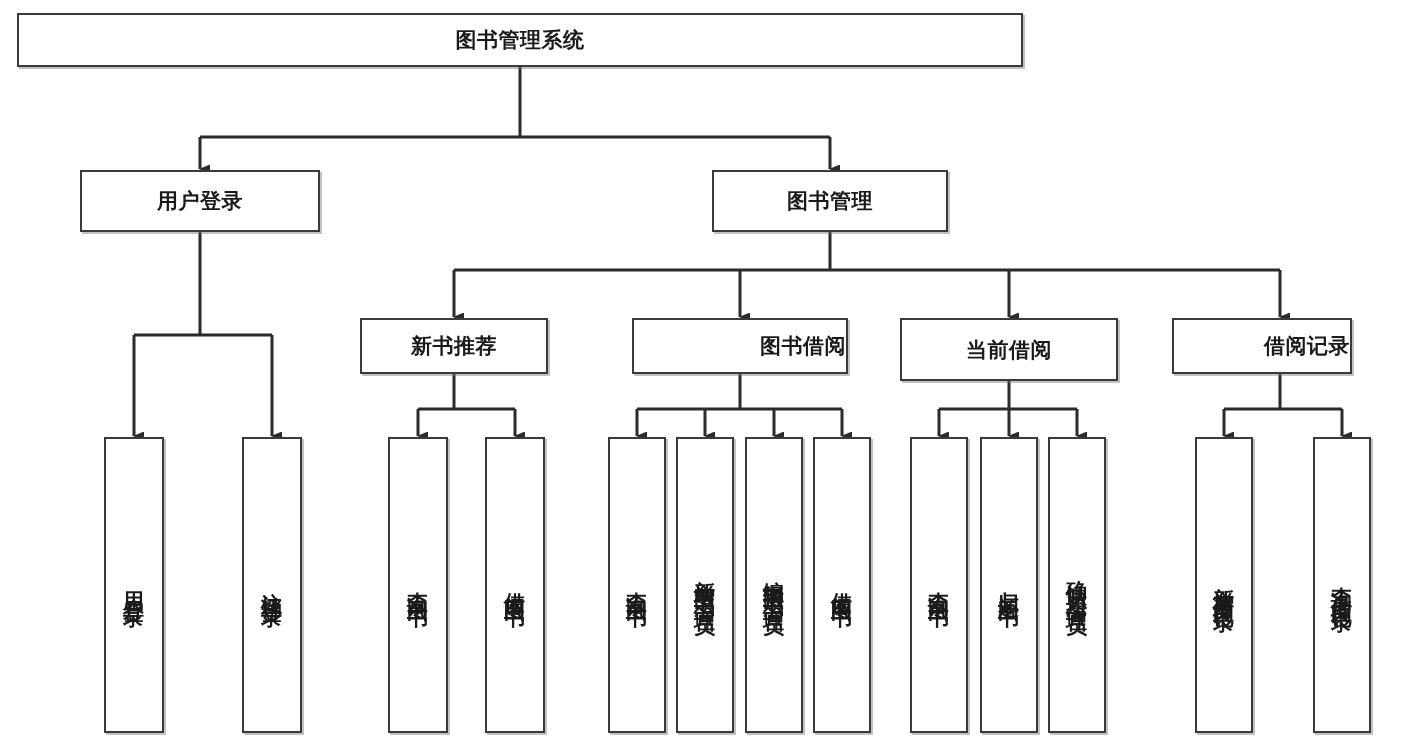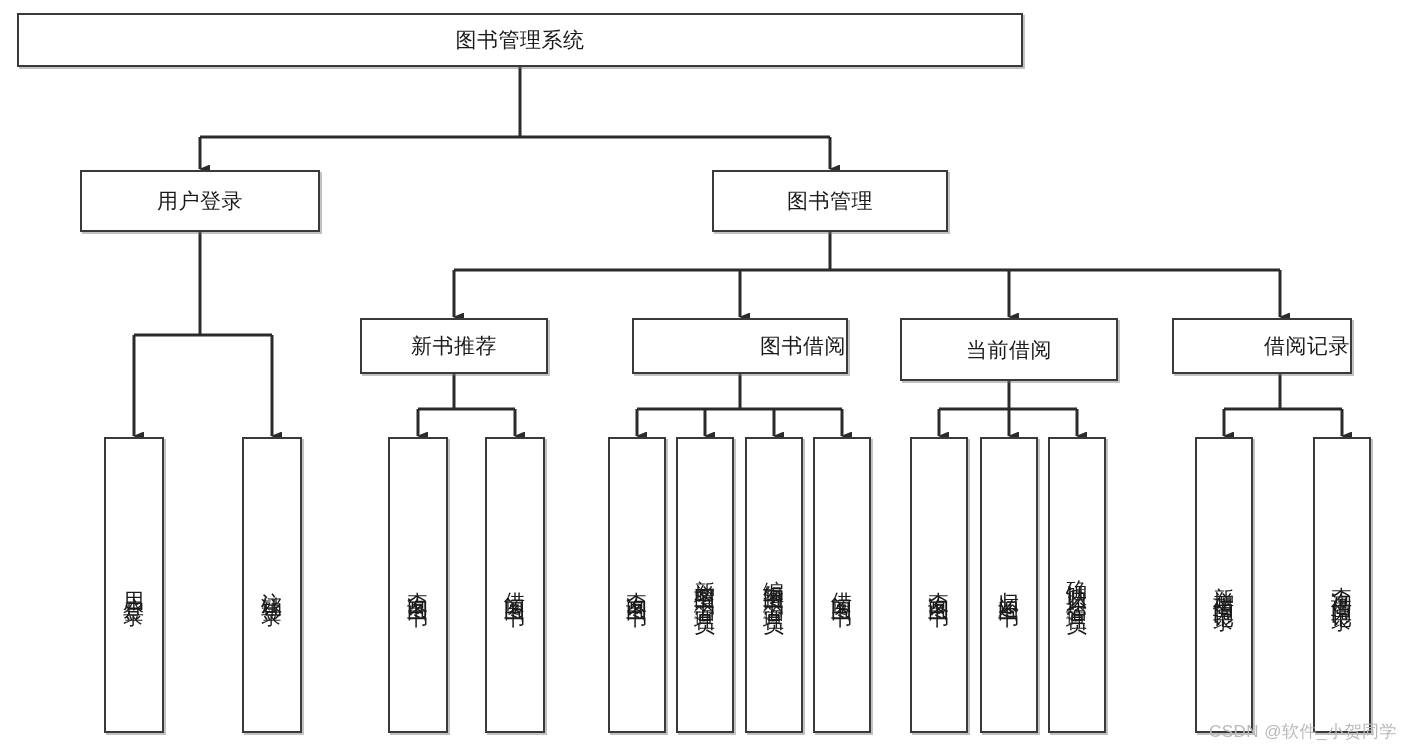--- a/index.html
+++ b/index.html
@@ -9,20 +9,21 @@
   }
   body {
     font-family: "Liberation Sans", "DejaVu Sans", sans-serif;
   }
   #canvas {
     position: relative;
     width: 1405px;
     height: 747px;
     background: #ffffff;
     overflow: hidden;
+    font-weight: bold;
   }
   svg#wires {
     position: absolute;
     left: 0;
     top: 0;
     width: 1405px;
     height: 747px;
     pointer-events: none;
   }
   .node {
@@ -169,14 +170,13 @@
         <span class="vlabel">确认归还（管理员）</span>
       </div>
       <div class="node v" style="left: 1195px; top: 437px; width: 58px; height: 296px;">
         <span class="vlabel">新增借阅记录</span>
       </div>
       <div class="node v" style="left: 1313px; top: 437px; width: 58px; height: 296px;">
         <span class="vlabel">查询借阅记录</span>
       </div>
     </div>
 
-  <div id="watermark">CSDN @软件_小贺同学</div>
 </div>
 
 </body></html>

